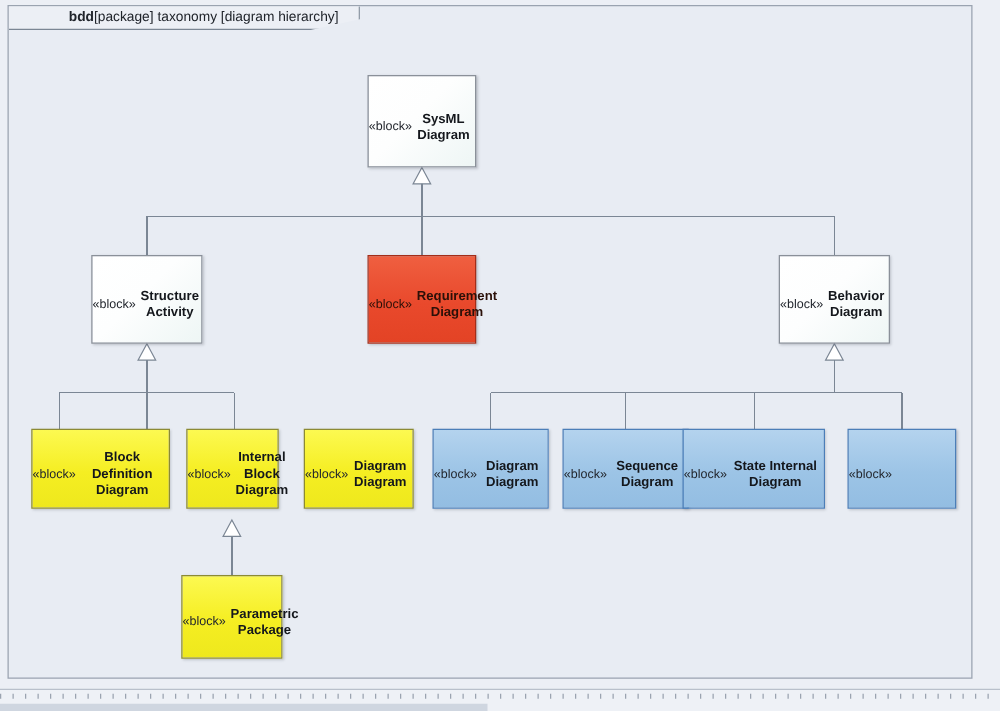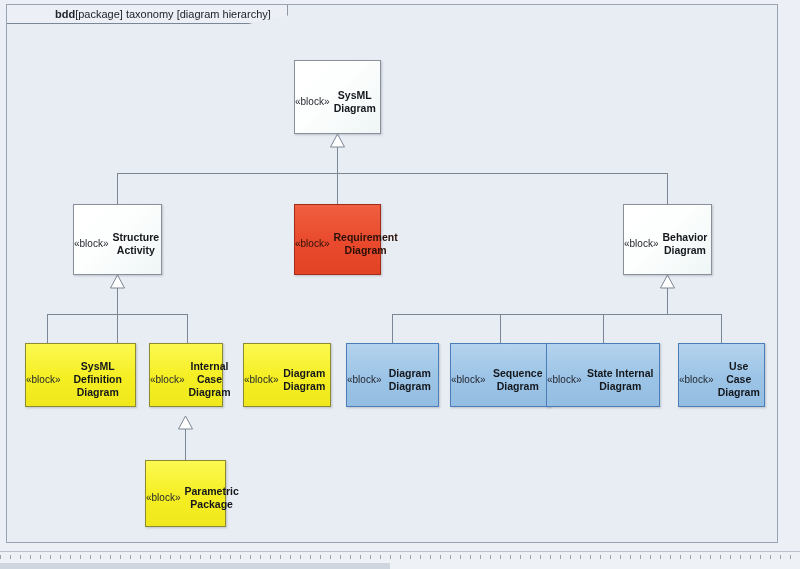--- a/index.html
+++ b/index.html
@@ -226,26 +226,26 @@
         <div class="bname">Requirement Diagram</div>
       </div>
 
       <div class="block plain" style="left:616px; top:199px; width:89px; height:71px;">
         <div class="stereotype">«block»</div>
         <div class="bname">Behavior Diagram</div>
       </div>
 
       <div class="block yellow" style="left:18px; top:338px; width:111px; height:64px;">
         <div class="stereotype">«block»</div>
-        <div class="bname">SysML Definition Diagram</div>
+        <div class="bname">Block Definition Diagram</div>
       </div>
 
       <div class="block yellow" style="left:142px; top:338px; width:74px; height:64px;">
         <div class="stereotype">«block»</div>
-        <div class="bname">Internal Case Diagram</div>
+        <div class="bname">Internal Block Diagram</div>
       </div>
 
       <div class="block yellow" style="left:236px; top:338px; width:88px; height:64px;">
         <div class="stereotype">«block»</div>
         <div class="bname">Diagram Diagram</div>
       </div>
 
       <div class="block blue" style="left:339px; top:338px; width:93px; height:64px;">
         <div class="stereotype">«block»</div>
         <div class="bname">Diagram Diagram</div>
@@ -256,21 +256,20 @@
         <div class="bname">Sequence Diagram</div>
       </div>
 
       <div class="block blue" style="left:539px; top:338px; width:114px; height:64px;">
         <div class="stereotype">«block»</div>
         <div class="bname">State Internal Diagram</div>
       </div>
 
       <div class="block blue" style="left:671px; top:338px; width:87px; height:64px;">
         <div class="stereotype">«block»</div>
-        <div class="bname">Use Case Diagram</div>
       </div>
 
       <div class="block yellow" style="left:138px; top:455px; width:81px; height:67px;">
         <div class="stereotype">«block»</div>
         <div class="bname">Parametric Package</div>
       </div>
 
     </div>
   </div>
 

